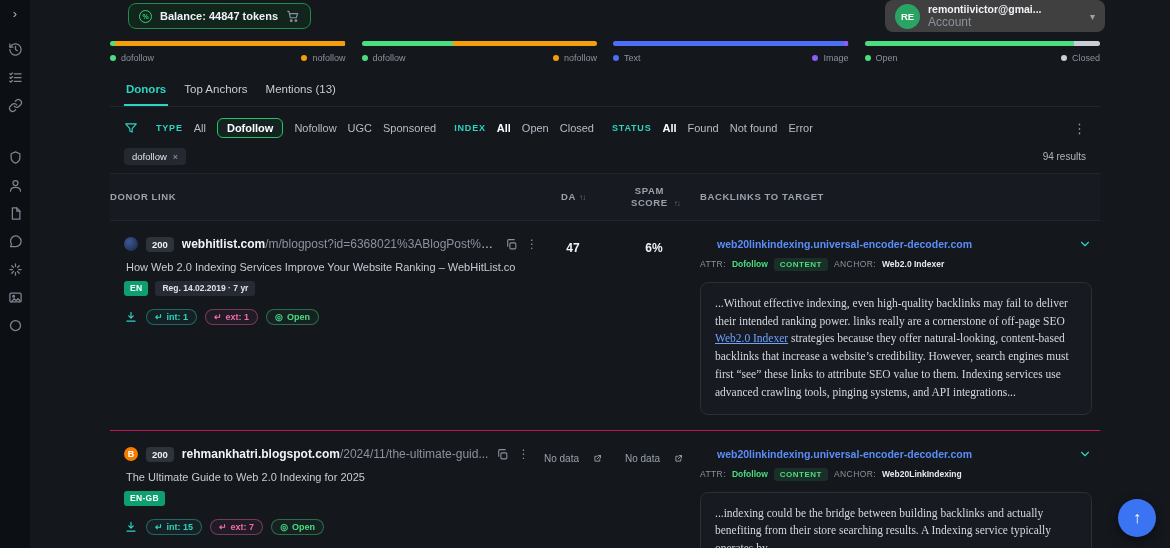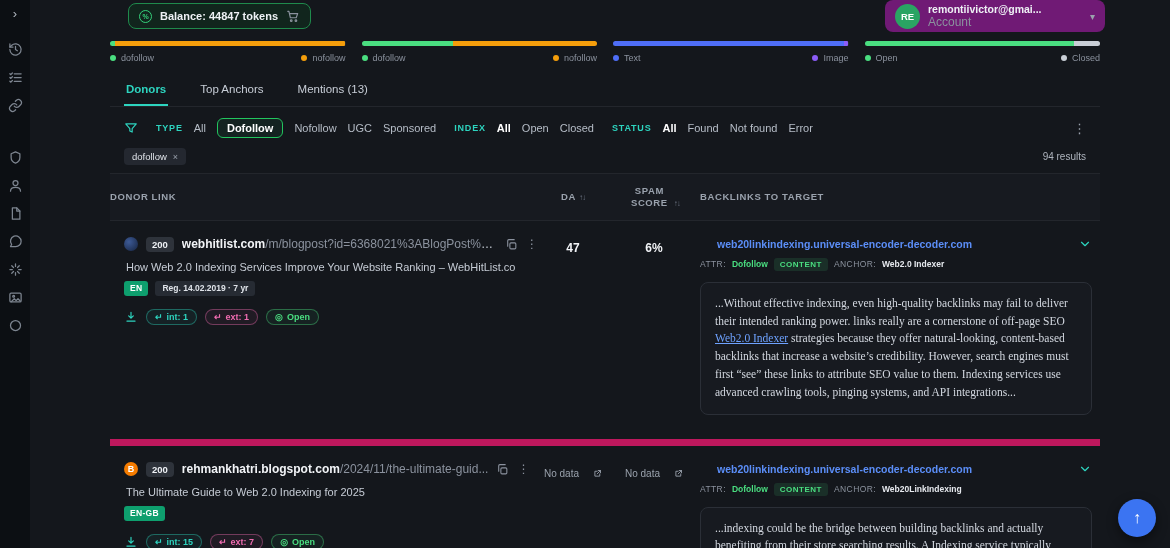--- a/index.html
+++ b/index.html
@@ -18,38 +18,38 @@
   .main { flex:1; padding:0 70px 0 80px; position:relative; }
 
   
   .topbar { height:32px; position:relative; }
   .balance { position:absolute; left:18px; top:3px; height:26px; display:inline-flex; align-items:center; gap:8px;
              background:#11251d; border:1px solid #1f8a4c; border-radius:8px; padding:0 10px; cursor:pointer; }
   .coin { width:13px; height:13px; border:1.5px solid #34d07a; border-radius:50%; color:#34d07a; font-size:7px; font-weight:bold; display:grid; place-items:center; }
   .balance b { color:#eef1f5; font-size:11px; font-weight:bold; }
   .cart { width:14px; height:14px; color:#8b929e; }
   .account { position:absolute; right:-5px; top:0; height:32px; display:flex; align-items:center; gap:8px;
-             background:#701a75; border-radius:8px; padding:0 10px; cursor:pointer; min-width:220px; }
+             background:#404040; border-radius:8px; padding:0 10px; cursor:pointer; min-width:220px; }
   .avatar { width:25px; height:25px; border-radius:50%; background:#2aa463; color:#fff; font-size:9.5px; font-weight:bold; display:grid; place-items:center; }
   .acc-text { display:flex; flex-direction:column; line-height:1.2; flex:1; }
   .acc-email { color:#eef1f5; font-size:10.5px; font-weight:bold; }
   .acc-sub { color:#8b929e; font-size:12px; }
   .acc-chev { color:#9aa2ad; font-size:10px; }
 
   
   .stats { display:flex; gap:16px; margin-top:9px; }
   .stat { flex:1; }
   .bar { height:5px; border-radius:3px; overflow:hidden; display:flex; background:#262a31; }
   .bar span { display:block; height:100%; }
   .legend { display:flex; justify-content:space-between; margin-top:7px; font-size:9px; color:#8b929e; }
   .lg { display:inline-flex; align-items:center; gap:5px; }
   .dot { width:6px; height:6px; border-radius:50%; display:inline-block; background:#666; }
 
   
-  .tabs { display:flex; gap:30px; margin-top:12px; border-bottom:1px solid #23262c; padding:0 14px; }
+  .tabs { display:flex; gap:14px; margin-top:12px; border-bottom:1px solid #23262c; padding:0 14px; }
   .tab { padding:8px 2px 9px; font-size:11.5px; color:#c7cdd6; cursor:pointer; }
   .tab.active { color:#2dd4bf; font-weight:bold; border-bottom:2px solid #2dd4bf; }
 
   
   .filterbar { display:flex; align-items:center; gap:10px; padding:11px 14px 9px; }
   .funnel { width:14px; height:14px; color:#2dd4bf; cursor:pointer; flex:0 0 auto; }
   .searchbox { display:flex; align-items:center; gap:6px; background:#1a1e24; border:1px solid #2a2e36; border-radius:7px; height:24px; padding:0 8px; width:112px; }
   .searchbox svg { width:11px; height:11px; color:#8b929e; flex:0 0 auto; }
   .searchbox input { background:transparent; border:none; outline:none; color:#dfe3e9; font-size:10.5px; width:100%; font-family:"Liberation Sans",sans-serif; }
   .searchbox input::placeholder { color:#8b929e; }
@@ -70,21 +70,21 @@
   .thead { display:flex; border-top:1px solid #23262c; border-bottom:1px solid #23262c; background:#171a20;
            font-size:9.5px; font-weight:bold; letter-spacing:.6px; color:#9aa2ad; align-items:center; }
   .thead > div { padding:11px 0; }
   .c-donor { flex:1; padding-left:14px; min-width:0; }
   .c-da { width:70px; text-align:center; }
   .c-spam { width:92px; text-align:center; }
   .c-target { width:400px; padding-right:8px; }
   .sort { color:#6b7280; font-size:8px; letter-spacing:-1px; cursor:pointer; }
   .th-stack { display:inline-block; line-height:1.25; text-align:center; }
 
-  .row { display:flex; border-bottom:7px solid #be185d; padding:16px 0 24px; align-items:flex-start; }
+  .row { display:flex; border-bottom:1px solid #be185d; padding:16px 0 15px; align-items:flex-start; }
   .dl-line1 { display:flex; align-items:center; gap:8px; min-width:0; }
   .favicon { width:14px; height:14px; border-radius:50%; flex:0 0 auto; display:grid; place-items:center; }
   .f0 { background:radial-gradient(circle at 35% 35%, #3d5a96, #15233f); }
   .f1 { background:#f57c00; color:#fff; font-size:9px; font-weight:bold; }
   .status { background:#2e333b; color:#eef1f5; font-size:9.5px; font-weight:bold; border-radius:4px; padding:2px 6px; flex:0 0 auto; }
   .urlwrap { white-space:nowrap; overflow:hidden; text-overflow:ellipsis; max-width:315px; font-size:12px; cursor:pointer; }
   .urlwrap b { color:#f2f4f7; }
   .urlwrap .path { color:#8b929e; }
   .mini-ico { width:13px; height:13px; color:#8b929e; cursor:pointer; flex:0 0 auto; }
   .row-kebab { color:#8b929e; font-size:12px; cursor:pointer; }

